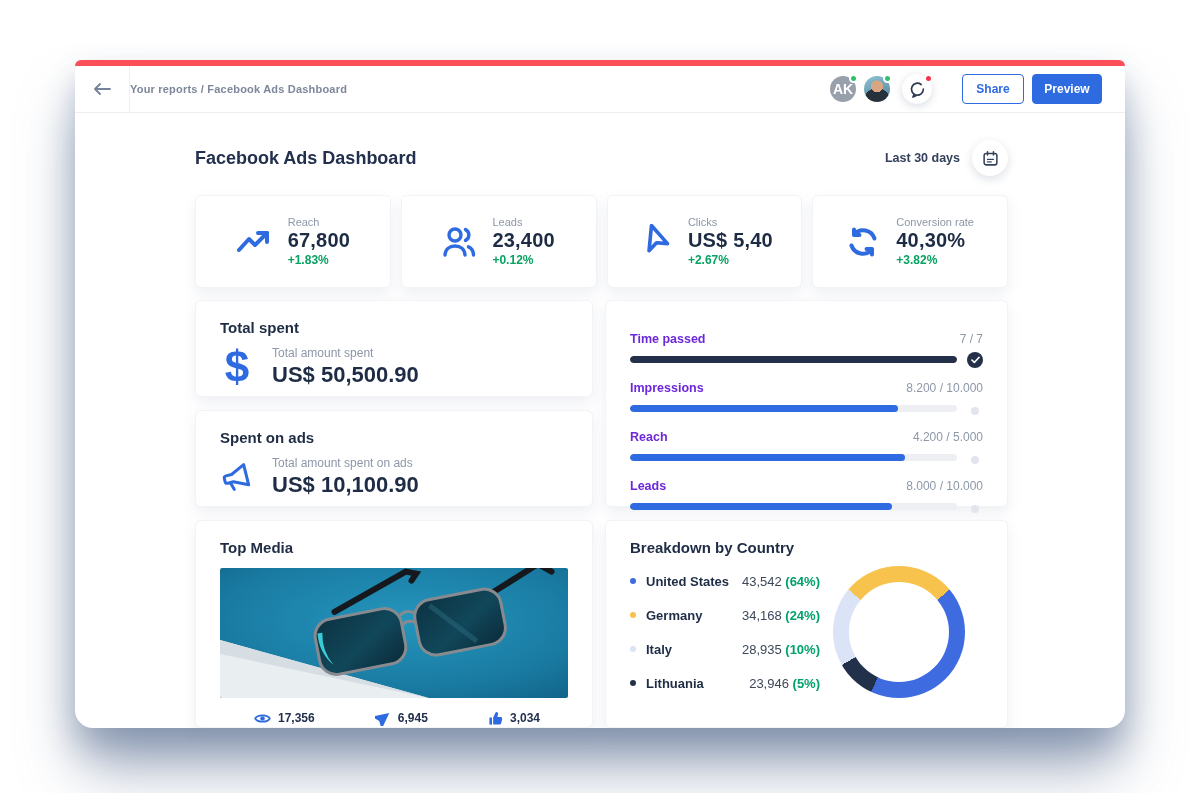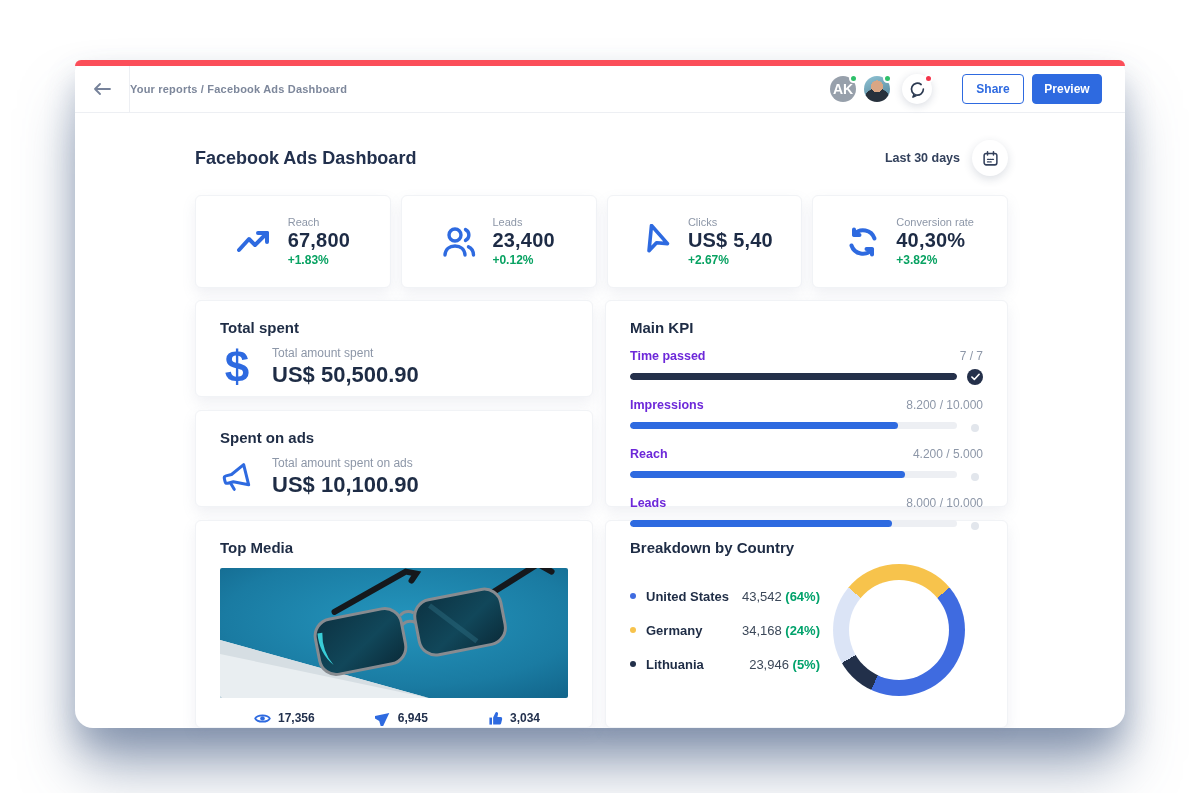--- a/index.html
+++ b/index.html
@@ -248,21 +248,20 @@
               </svg>
           </div>
           <div>
             <div class="money-label">Total amount spent on ads</div>
             <div class="money-value">US$ 10,100.90</div>
           </div>
         </div>
       </div>
 
       <div class="card mainkpi-card">
-        <div class="card-title">Main KPI</div>
 
         <div class="prog-row">
           <div class="prog-head">
             <span class="prog-label">Time passed</span>
             <span class="prog-value">7 / 7</span>
           </div>
           <div class="prog-line">
             <div class="prog-track">
                 <div class="prog-fill dark" style="width: 100%;"></div>
               </div>
@@ -390,20 +389,25 @@
               <span class="legend-dot" style="background: rgb(63, 107, 224);"></span>
               <span class="legend-label">United States</span>
               <span class="legend-val"><span>43,542</span> <span class="legend-pct">(64%)</span></span>
             </div>
             <div class="legend-row">
               <span class="legend-dot" style="background: rgb(247, 195, 76);"></span>
               <span class="legend-label">Germany</span>
               <span class="legend-val"><span>34,168</span> <span class="legend-pct">(24%)</span></span>
             </div>
             <div class="legend-row">
+              <span class="legend-dot" style="background: rgb(219, 228, 246);"></span>
+              <span class="legend-label">Italy</span>
+              <span class="legend-val"><span>28,935</span> <span class="legend-pct">(10%)</span></span>
+            </div>
+            <div class="legend-row">
               <span class="legend-dot" style="background: rgb(34, 48, 74);"></span>
               <span class="legend-label">Lithuania</span>
               <span class="legend-val"><span>23,946</span> <span class="legend-pct">(5%)</span></span>
             </div>
           </div>
           <div class="donut" style="background: conic-gradient(rgb(247, 195, 76) 0deg, rgb(247, 195, 76) 50deg, rgb(63, 107, 224) 50deg, rgb(63, 107, 224) 205deg, rgb(34, 48, 74) 205deg, rgb(34, 48, 74) 240deg, rgb(219, 228, 246) 240deg, rgb(219, 228, 246) 310deg, rgb(247, 195, 76) 310deg, rgb(247, 195, 76) 360deg);"></div>
         </div>
       </div>
 
     </div>

